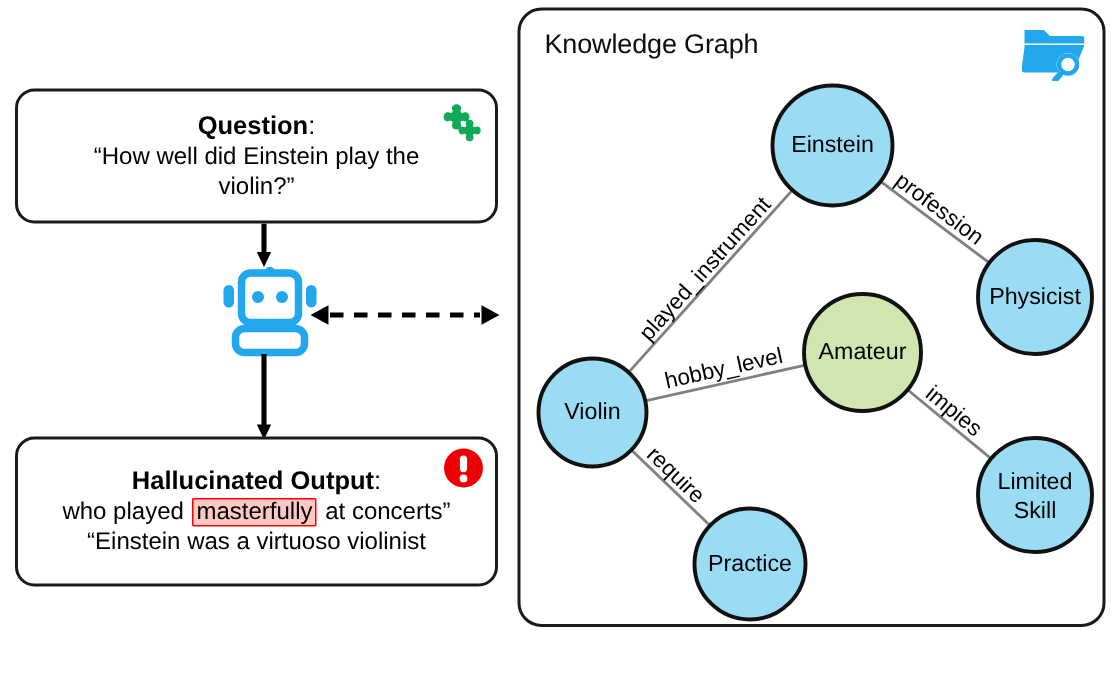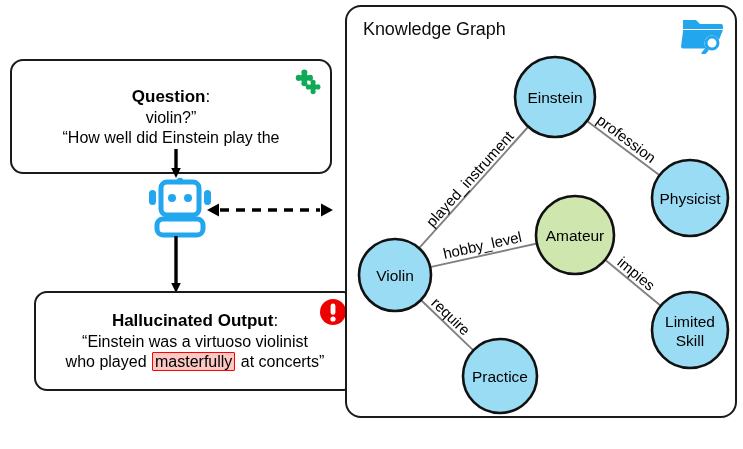--- a/index.html
+++ b/index.html
@@ -16,27 +16,26 @@
   .panel{
     position:absolute;
     background:#ffffff;
     border:2.5px solid #1a1a1a;
     border-radius:14px;
     box-sizing:border-box;
   }
 
   
   #question-box{
-    left:10px; top:59px; width:322px; height:115px;
+    left:10px; top:59px; width:322px; height:90px;
     border-radius:13px;
   }
   #output-box{
     left:10px; top:291px; width:322px; height:100px;
     border-radius:13px;
-    margin-left:24px;
   }
   .box-inner{
     position:absolute;
     left:0;right:0;top:0;bottom:0;
     display:flex;flex-direction:column;
     align-items:center;justify-content:center;
     text-align:center;
     padding:0 10px;
     box-sizing:border-box;
   }
@@ -139,22 +138,22 @@
 </style>
 </head>
 <body>
 
 <div id="stage">
 
   <div class="panel" id="question-box">
     <div class="box-inner">
       <div class="box-title"><b>Question</b><span>:</span></div>
       <div class="box-body">
+        <span class="qline">“How well did Einstein play the</span>
         <span class="qline">violin?”</span>
-        <span class="qline">“How well did Einstein play the</span>
       </div>
     </div>
     <svg class="corner-icon" viewBox="0 0 32 32">
       <path fill="#0fa958" d="M13.2 2.6c2.0 0 3.3 1.3 3.3 2.9 0 .8-.5 1.4-.5 2.1 0 .7.6 1.2 1.4 1.2.8 0 1.3-.5 2.1-.5 1.6 0 2.9 1.3 2.9 3.3 0 2.0-1.3 3.3-2.9 3.3-.8 0-1.3-.5-2.1-.5-.8 0-1.4.5-1.4 1.2 0 .7.5 1.3.5 2.1 0 1.6-1.3 2.9-3.3 2.9-2.0 0-3.3-1.3-3.3-2.9 0-.8.5-1.4.5-2.1 0-.7-.6-1.2-1.4-1.2-.8 0-1.3.5-2.1.5-1.6 0-2.9-1.3-2.9-3.3 0-2.0 1.3-3.3 2.9-3.3.8 0 1.3.5 2.1.5.8 0 1.4-.5 1.4-1.2 0-.7-.5-1.3-.5-2.1 0-1.6 1.3-2.9 3.3-2.9z"></path>
       <path fill="#0fa958" d="M22.5 13.6c1.7 0 2.8 1.1 2.8 2.5 0 .7-.4 1.2-.4 1.8 0 .6.5 1.0 1.2 1.0.7 0 1.1-.4 1.8-.4 1.4 0 2.5 1.1 2.5 2.8 0 1.7-1.1 2.8-2.5 2.8-.7 0-1.1-.4-1.8-.4-.7 0-1.2.4-1.2 1.0 0 .6.4 1.1.4 1.8 0 1.4-1.1 2.5-2.8 2.5-1.7 0-2.8-1.1-2.8-2.5 0-.7.4-1.2.4-1.8 0-.6-.5-1.0-1.2-1.0-.7 0-1.1.4-1.8.4-1.4 0-2.5-1.1-2.5-2.8 0-1.7 1.1-2.8 2.5-2.8.7 0 1.1.4 1.8.4.7 0 1.2-.4 1.2-1.0 0-.6-.4-1.1-.4-1.8 0-1.4 1.1-2.5 2.8-2.5z"></path>
     </svg>
   </div>
 
   <svg id="arrow-top" viewBox="0 0 12 29">
     <line x1="6" y1="0" x2="6" y2="20" stroke="#000" stroke-width="3.4"></line>
@@ -189,22 +188,22 @@
 
   <svg id="arrow-bottom" viewBox="0 0 12 57">
     <line x1="6" y1="0" x2="6" y2="48" stroke="#000" stroke-width="3.4"></line>
     <polygon points="6,57 1.2,47 10.8,47" fill="#000"></polygon>
   </svg>
 
   <div class="panel" id="output-box">
     <div class="box-inner">
       <div class="box-title"><b>Hallucinated Output</b><span>:</span></div>
       <div class="box-body">
+        <span class="qline"><span>who played </span><span class="hl">masterfully</span><span> at concerts”</span></span>
         <span class="qline">“Einstein was a virtuoso violinist</span>
-        <span class="qline"><span>who played </span><span class="hl">masterfully</span><span> at concerts”</span></span>
       </div>
     </div>
     <svg id="alert-icon" class="corner-icon" viewBox="0 0 28 28">
       <circle cx="14" cy="14" r="13" fill="#ee0000"></circle>
       <rect x="11.6" y="5.6" width="4.8" height="11.2" rx="2.4" fill="#ffffff"></rect>
       <circle cx="14" cy="21" r="2.6" fill="#ffffff"></circle>
     </svg>
   </div>
 
   <div class="panel" id="kg-panel"></div>

